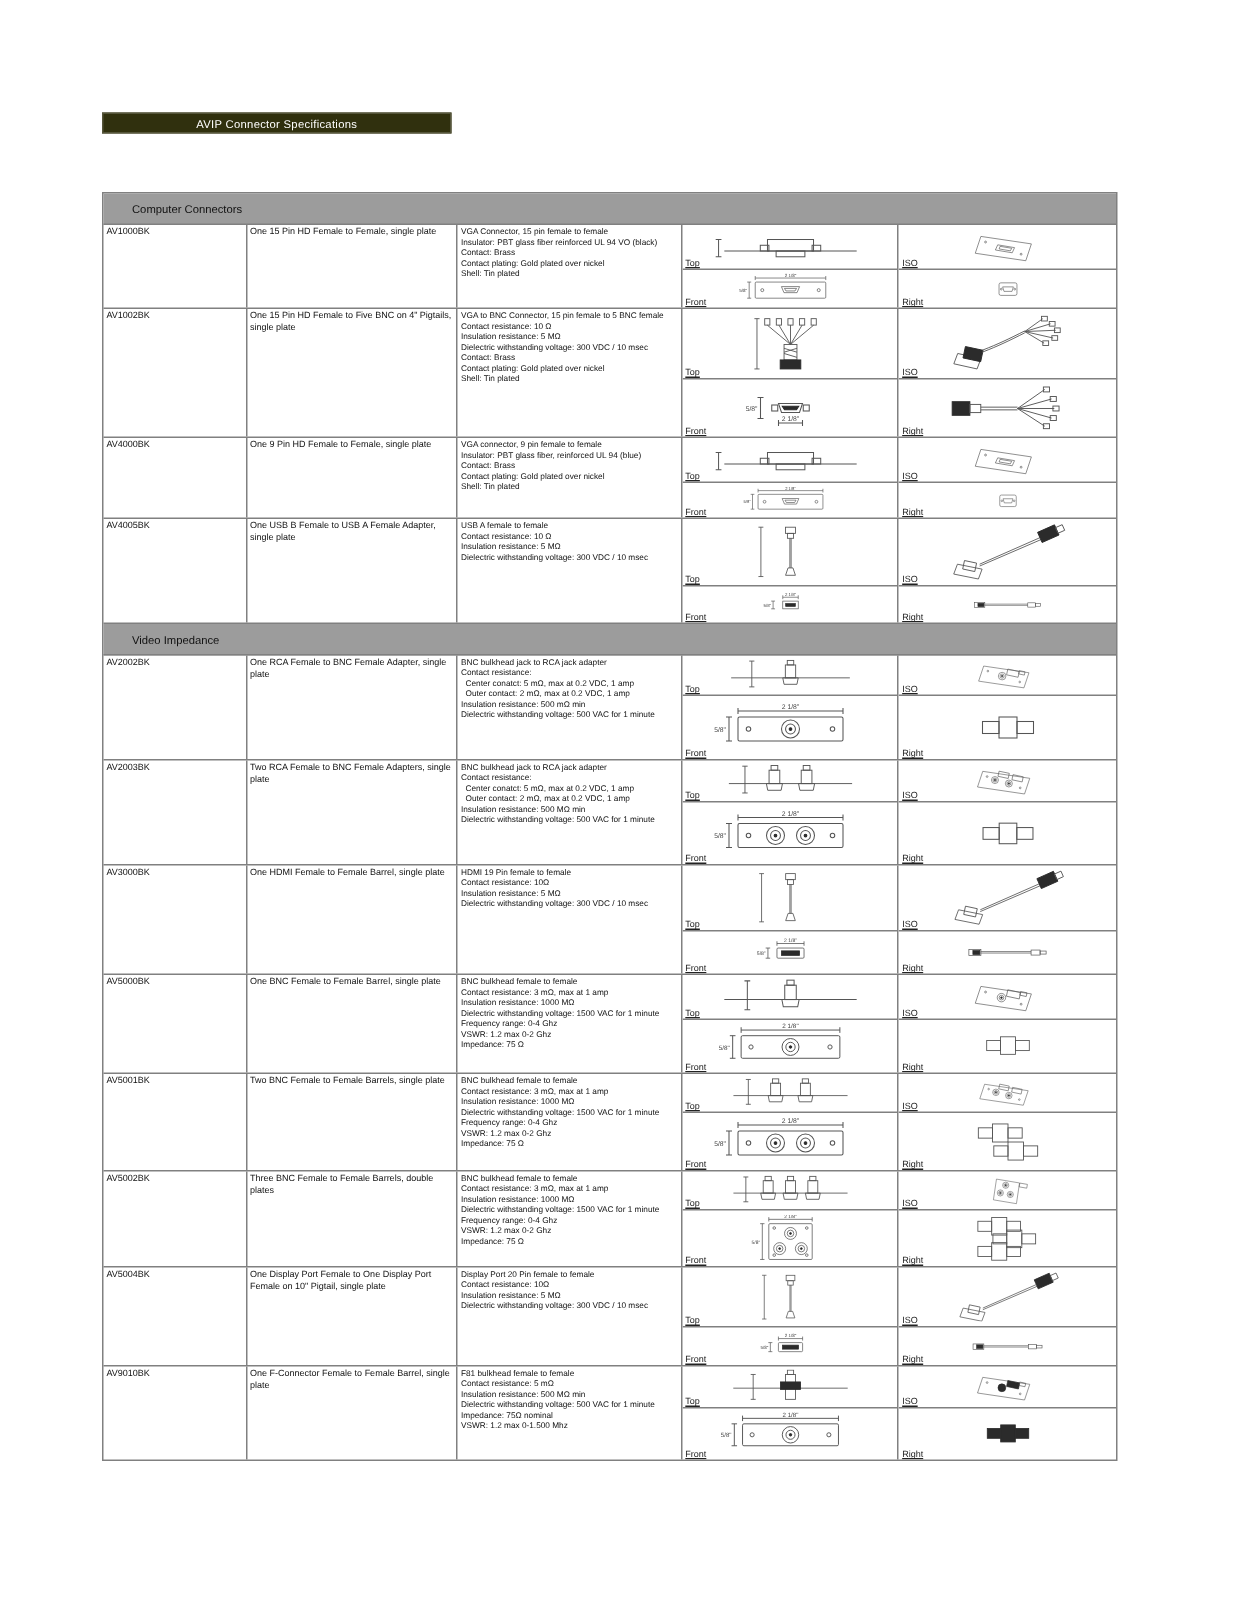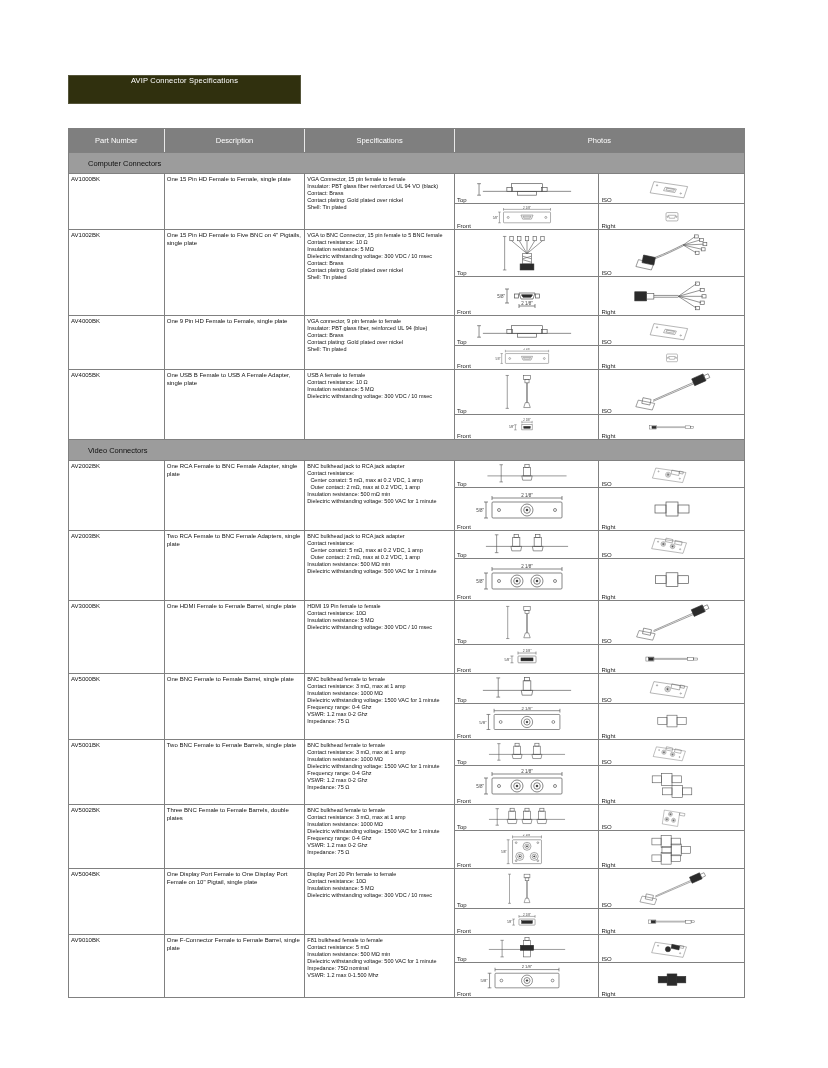--- a/index.html
+++ b/index.html
@@ -2,23 +2,23 @@
 <html style="--banner: #30300e; --hd: #7f7f7f; --sec: #9c9c9c; --b: #808080;"><head>
 <meta charset="utf-8">
 <style>
   :root{
     --b:#808080; --hd:#7f7f7f; --sec:#9c9c9c; --banner:#30300e;
   }
   *{box-sizing:border-box;margin:0;padding:0}
   html,body{background:#fff}
   .page{position:relative;width:828px;height:1068px;background:#fff;
         font-family:"Liberation Sans",sans-serif;color:#111;overflow:hidden}
-  .banner{position:absolute;left:68px;top:75px;width:233px;height:29px;
+  .banner{position:absolute;left:68px;top:75px;width:233px;height:14px;
           background:var(--banner);border:1px solid #55553a;color:#fff;
-          display:flex;justify-content:center;font-size:7.5px;letter-spacing:.2px}
+          display:flex;align-items:center;justify-content:center;font-size:7.5px;letter-spacing:.2px}
   .spec-table{position:absolute;left:68px;top:128px;width:677px;border:1px solid var(--b);background:#fff}
   .thead{display:flex;background:var(--hd);height:24px;border-bottom:1px solid var(--b)}
   .thead .hc{display:flex;align-items:center;justify-content:center;color:#fff;
              font-size:7.5px;border-right:1px solid #e8e8e8}
   .thead .hc:last-child{border-right:none}
   .section{height:21px;background:var(--sec);border-bottom:1px solid var(--b);
            display:flex;align-items:center;padding-left:19px;font-size:7.5px;color:#111}
   .row{display:flex;border-bottom:1px solid var(--b)}
   .row:last-child{border-bottom:none}
   .c{border-right:1px solid var(--b);overflow:hidden}
@@ -38,26 +38,20 @@
   svg text{stroke:none;fill:#444;font-size:4.5px;font-family:"Liberation Sans",sans-serif}
 </style>
 </head>
 <body>
 
 <div class="page">
   <div class="banner">
     <span>AVIP Connector Specifications</span>
   </div>
   <div class="spec-table" id="spec-table">
-      <div class="thead">
-        <div class="hc" style="width: 96px;">Part Number</div>
-        <div class="hc" style="width: 141px;">Description</div>
-        <div class="hc" style="width: 150px;">Specifications</div>
-        <div class="hc" style="width: 290px;">Photos</div>
-      </div>
       <div class="section">Computer Connectors</div>
       <div class="row" style="min-height: 55px;">
         <div class="c c-part">AV1000BK</div>
         <div class="c c-desc">One 15 Pin HD Female to Female, single plate</div>
         <div class="c c-spec"><div>VGA Connector, 15 pin female to female</div><div>Insulator: PBT glass fiber reinforced UL 94 VO (black)</div><div>Contact: Brass</div><div>Contact plating: Gold plated over nickel</div><div>Shell: Tin plated</div></div>
         <div class="c c-ph">
           <div class="pcell" style="height: 30px;">
             <div class="art">
               <svg width="120" height="26" viewBox="0 0 120 26" preserveAspectRatio="xMidYMid meet">
                 <line x1="14" y1="16" x2="106" y2="16"></line>
@@ -341,21 +335,21 @@
                 <line x1="38" y1="17" x2="88" y2="17"></line>
                 <line x1="38" y1="18.5" x2="88" y2="18.5"></line>
                 <rect x="88" y="15.5" width="9" height="5"></rect>
                 <rect x="97" y="16.5" width="6" height="3"></rect>
               </svg>
             </div>
             <span class="vlabel">Right</span>
           </div>
         </div>
       </div>
-      <div class="section">Video Connectors</div>
+      <div class="section">Video Impedance</div>
       <div class="row" style="min-height: 69px;">
         <div class="c c-part">AV2002BK</div>
         <div class="c c-desc">One RCA Female to BNC Female Adapter, single plate</div>
         <div class="c c-spec"><div>BNC bulkhead jack to RCA jack adapter</div><div>Contact resistance:</div><div>  Center conatct: 5 mΩ, max at 0.2 VDC, 1 amp</div><div>  Outer contact: 2 mΩ, max at 0.2 VDC, 1 amp</div><div>Insulation resistance: 500 mΩ min</div><div>Dielectric withstanding voltage: 500 VAC for 1 minute</div></div>
         <div class="c c-ph">
           <div class="pcell" style="height: 27px;">
             <div class="art">
               <svg width="120" height="26" viewBox="0 0 120 26" preserveAspectRatio="xMidYMid meet">
                 <line x1="14" y1="15" x2="106" y2="15"></line>
                 <rect x="56" y="5" width="8" height="10"></rect>

